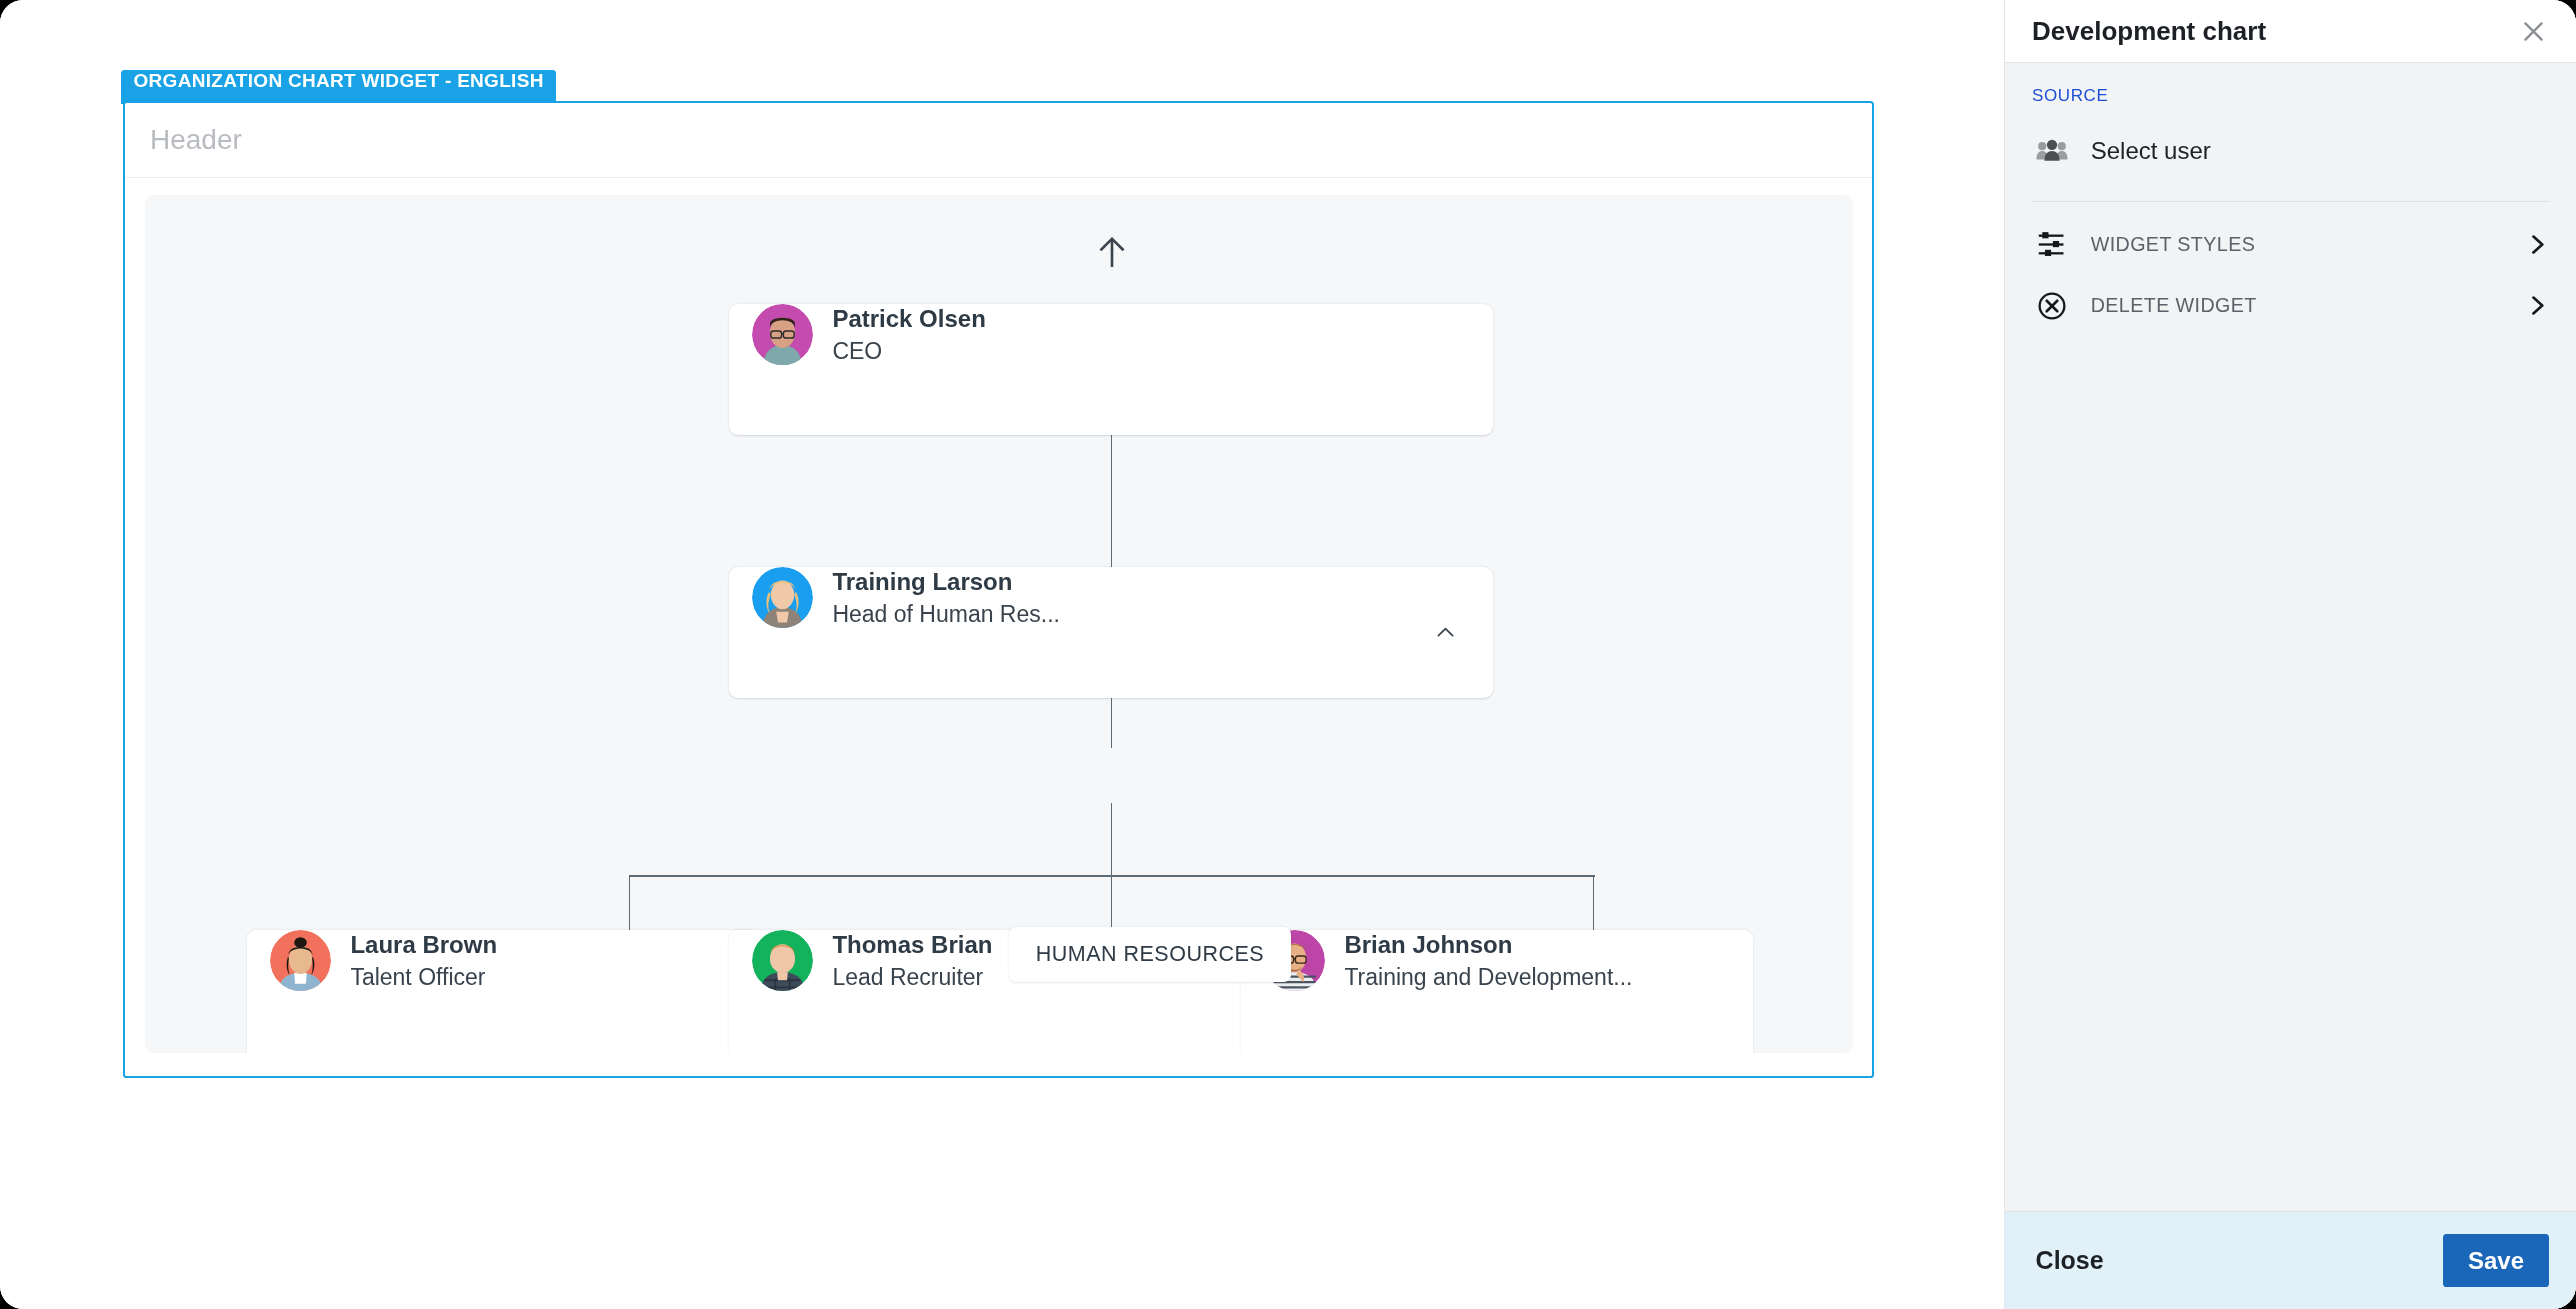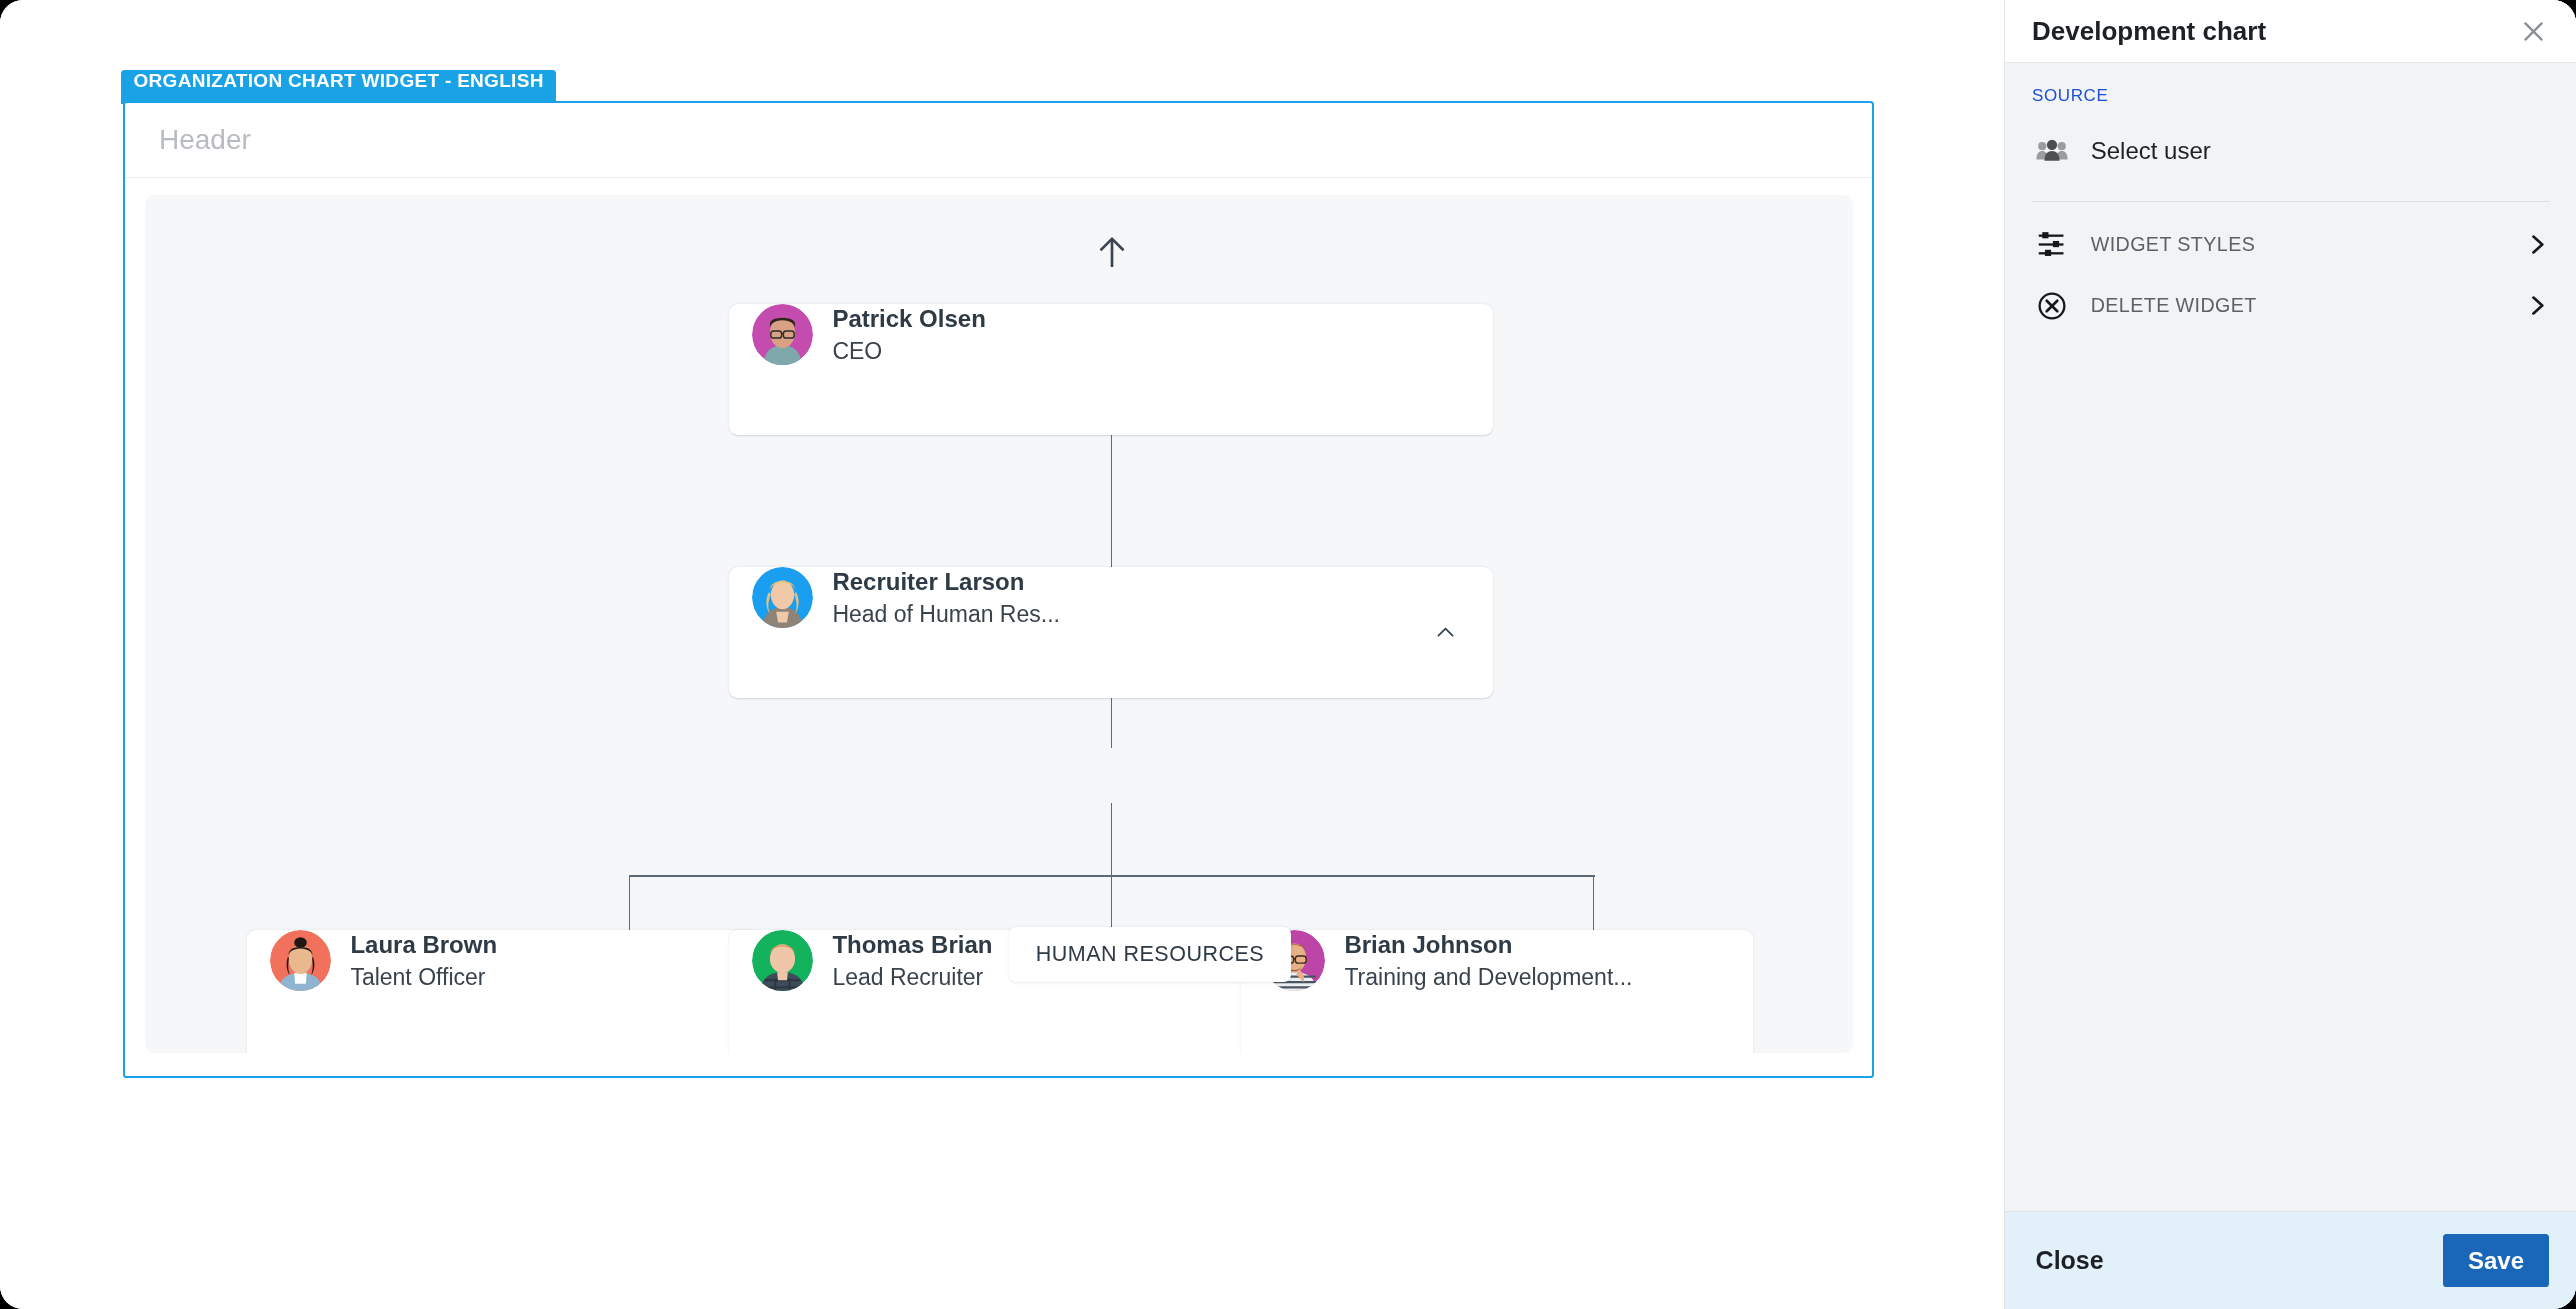--- a/index.html
+++ b/index.html
@@ -57,21 +57,21 @@
     white-space: nowrap;
   }
 
   #widget-header-row {
     position: absolute;
     left: 0; top: 0;
     width: 100%;
     height: 75px;
     display: flex;
     align-items: center;
-    padding: 0 34px;
+    padding: 0 25px;
     border-bottom: 1.8px solid #eceded;
   }
 
   #widget-header-placeholder {
     font-size: 28px;
     color: #b8bcc0;
     font-weight: 400;
   }
 
   
@@ -374,21 +374,21 @@
               <circle cx="34" cy="34" r="34" fill="#1a9ef0"></circle>
               <path d="M12 68 C12 52 22 45 34 45 C46 45 56 52 56 68 Z" fill="#8d8378"></path>
               <ellipse cx="34" cy="31" rx="13" ry="16" fill="#f0c9a8"></ellipse>
               <path d="M19 30 C17 14 51 13 49 30 C49 20 44 16 34 16 C24 16 19 20 19 30 Z" fill="#e8c079"></path>
               <path d="M19 28 C14 36 16 48 20 52 C16 42 20 34 21 30 Z" fill="#e8c079"></path>
               <path d="M49 28 C54 36 52 48 48 52 C52 42 48 34 47 30 Z" fill="#e8c079"></path>
               <path d="M27 50 L41 50 L39 62 L29 62 Z" fill="#f0c9a8"></path>
             </svg>
           </div>
           <div class="node-text">
-            <div class="node-name">Recruiter Larson</div>
+            <div class="node-name">Training Larson</div>
             <div class="node-title">Head of Human Res...</div>
           </div>
           <div class="collapse-chevron">
             <svg width="23" height="23" viewBox="0 0 26 26">
               <polyline points="5,16 13,8 21,16" fill="none" stroke="#3a454f" stroke-width="2" stroke-linecap="round" stroke-linejoin="round"></polyline>
             </svg>
           </div>
         </div>
 
         <div id="dept-chip">

